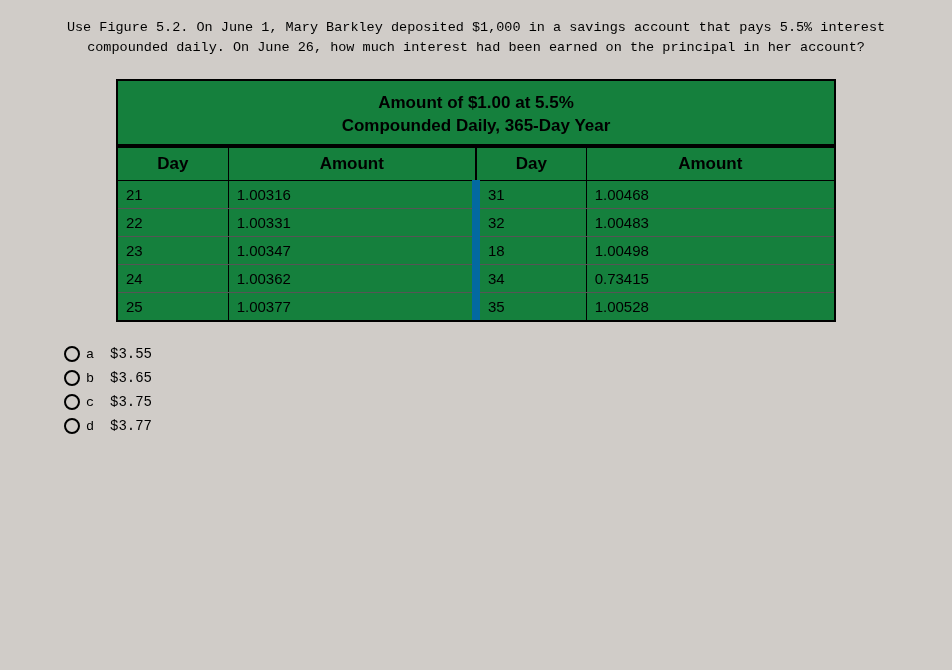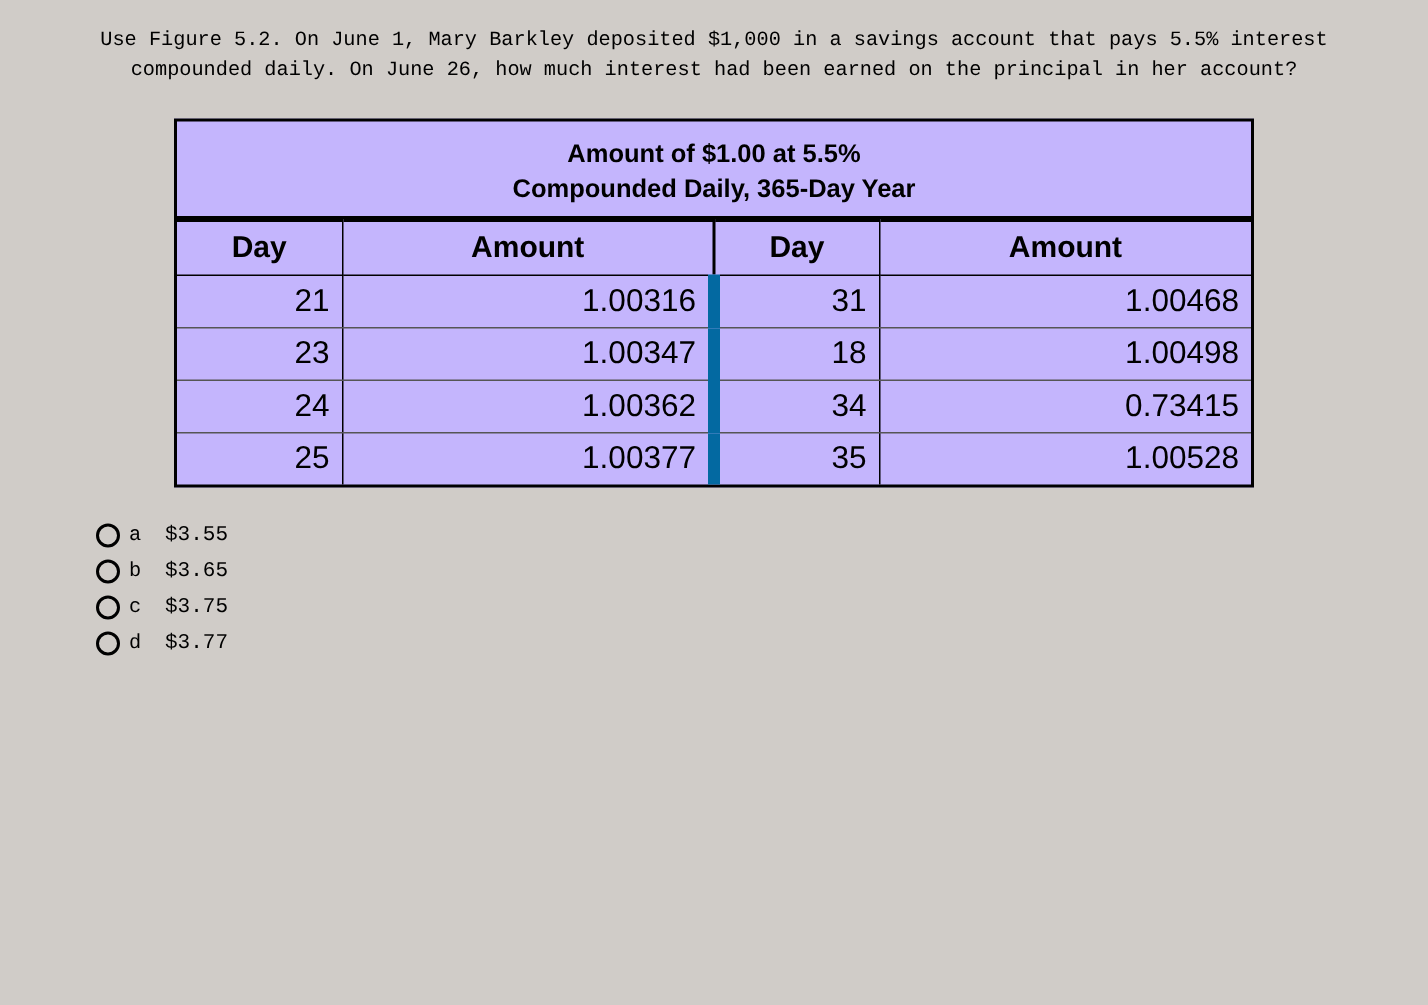--- a/index.html
+++ b/index.html
@@ -17,21 +17,21 @@
     .question-text {
       font-family: 'Courier New', Courier, monospace;
       font-size: 13.5px;
       line-height: 1.5;
       margin-bottom: 20px;
       color: #000;
       text-align: center;
     }
 
     .table-container {
-      background: #c4b5fd;
+      background: #15803d;
       border: 2px solid #000;
       margin: 0 auto 24px auto;
       width: 720px;
     }
 
     .table-title {
       text-align: center;
       padding: 10px 8px 6px 8px;
       font-family: Arial, sans-serif;
       font-size: 17px;
@@ -43,35 +43,35 @@
     table {
       width: 100%;
       border-collapse: collapse;
     }
 
     thead tr th {
       border-top: 2px solid #000;
       border-bottom: 1px solid #000;
       padding: 6px 8px;
       font-family: Arial, sans-serif;
-      font-size: 20px;
+      font-size: 17px;
       font-weight: bold;
       text-align: center;
     }
 
     thead tr th:nth-child(1) { border-right: 1px solid #000; width: 80px; }
     thead tr th:nth-child(2) { border-right: 2px solid #000; width: 180px; }
     thead tr th:nth-child(3) { border-right: 1px solid #000; width: 80px; }
     thead tr th:nth-child(4) { width: 180px; }
 
     tbody tr td {
       padding: 5px 8px;
-      text-align: right;
+      text-align: left;
       font-family: Arial, sans-serif;
-      font-size: 21px;
+      font-size: 15px;
       border-bottom: 1px solid #555;
     }
 
     tbody tr td:nth-child(1) { border-right: 1px solid #000; }
     tbody tr td:nth-child(2) { border-right: 8px solid #0369a1; }
     tbody tr td:nth-child(3) { border-right: 1px solid #000; }
 
     tbody tr:last-child td {
       border-bottom: none;
     }
@@ -133,20 +133,26 @@
       </tr>
     </thead>
     <tbody id="table-body">
     <tr>
       <td>21</td>
       <td>1.00316</td>
       <td>31</td>
       <td>1.00468</td>
     </tr>
         <tr>
+      <td>22</td>
+      <td>1.00331</td>
+      <td>32</td>
+      <td>1.00483</td>
+    </tr>
+        <tr>
       <td>23</td>
       <td>1.00347</td>
       <td>18</td>
       <td>1.00498</td>
     </tr>
         <tr>
       <td>24</td>
       <td>1.00362</td>
       <td>34</td>
       <td>0.73415</td>

